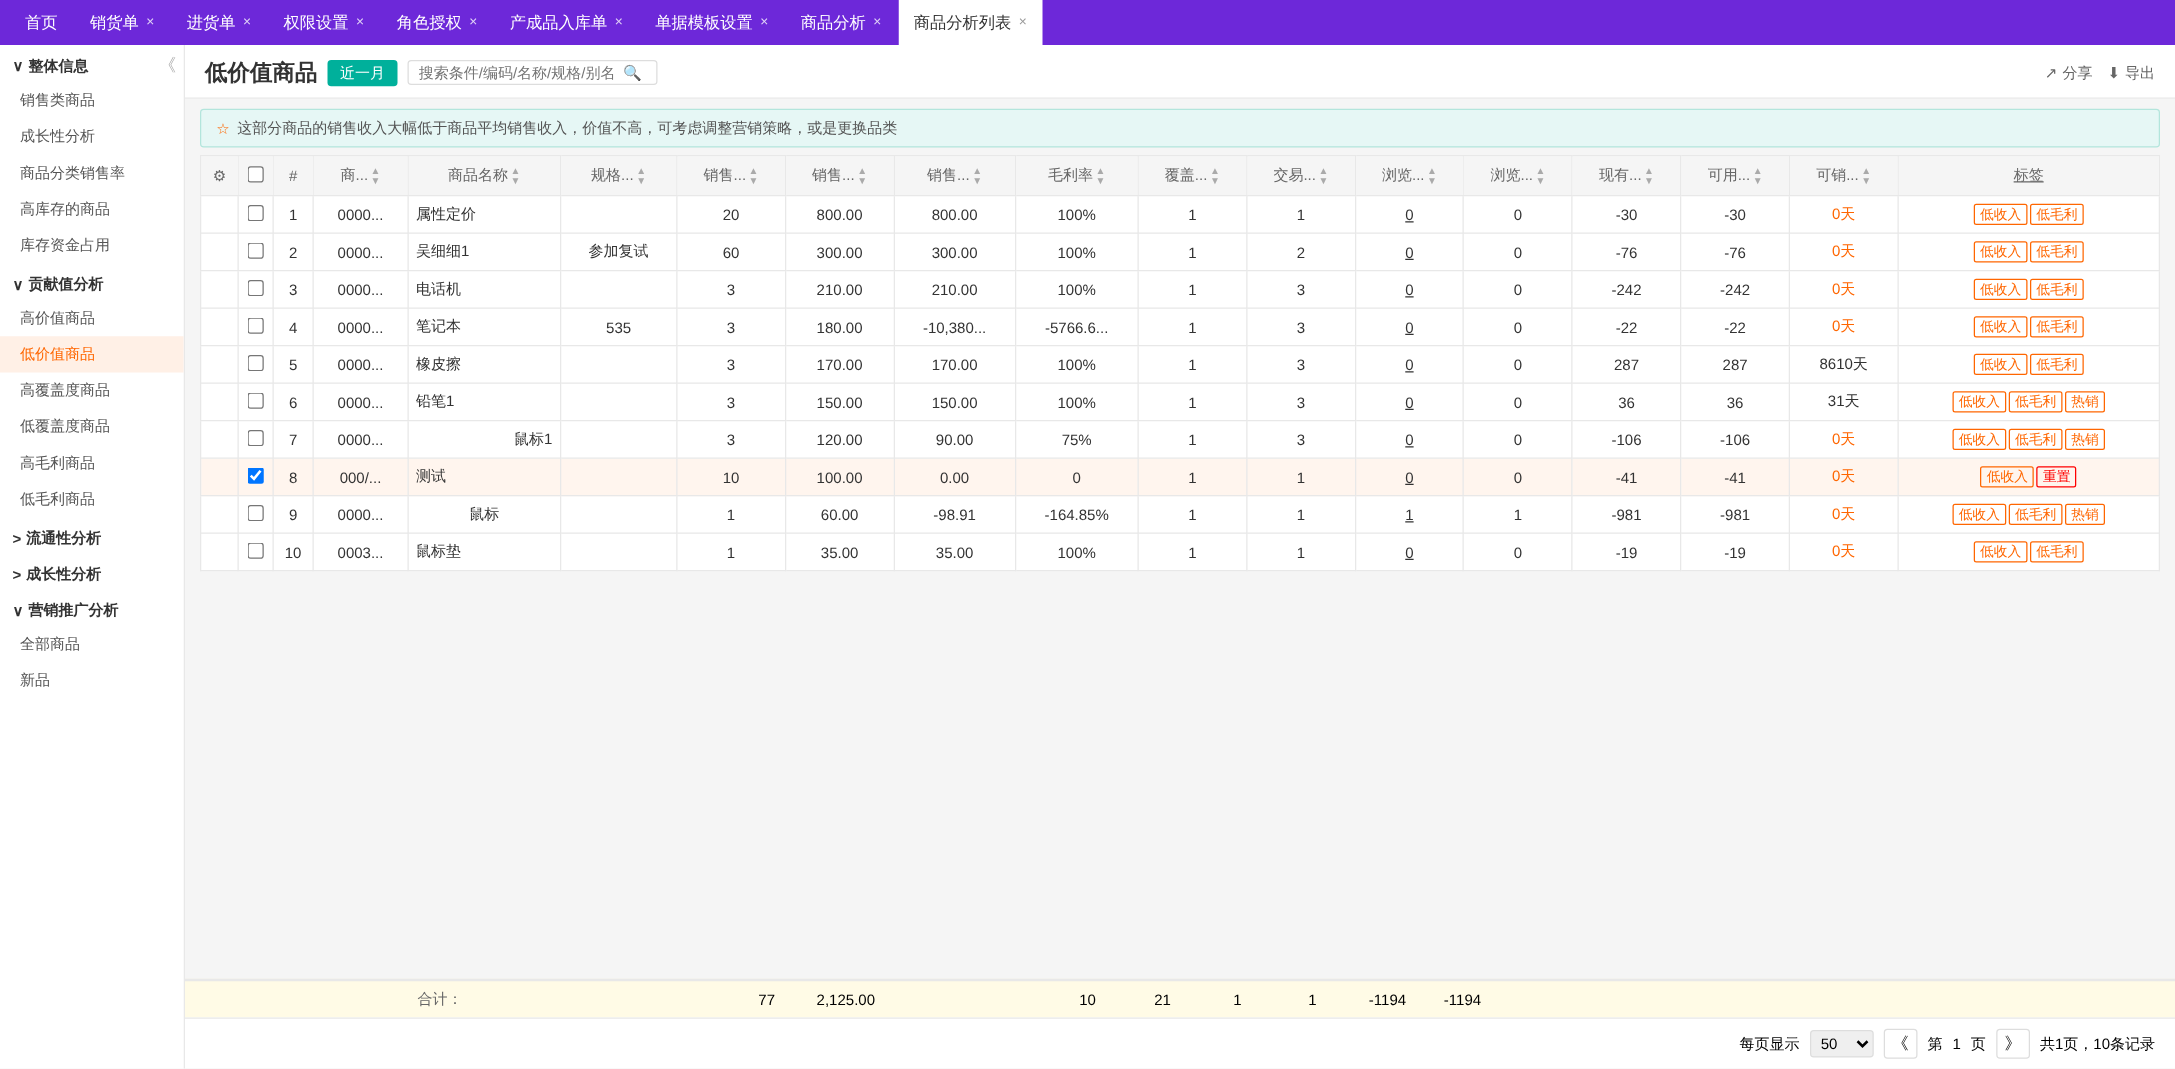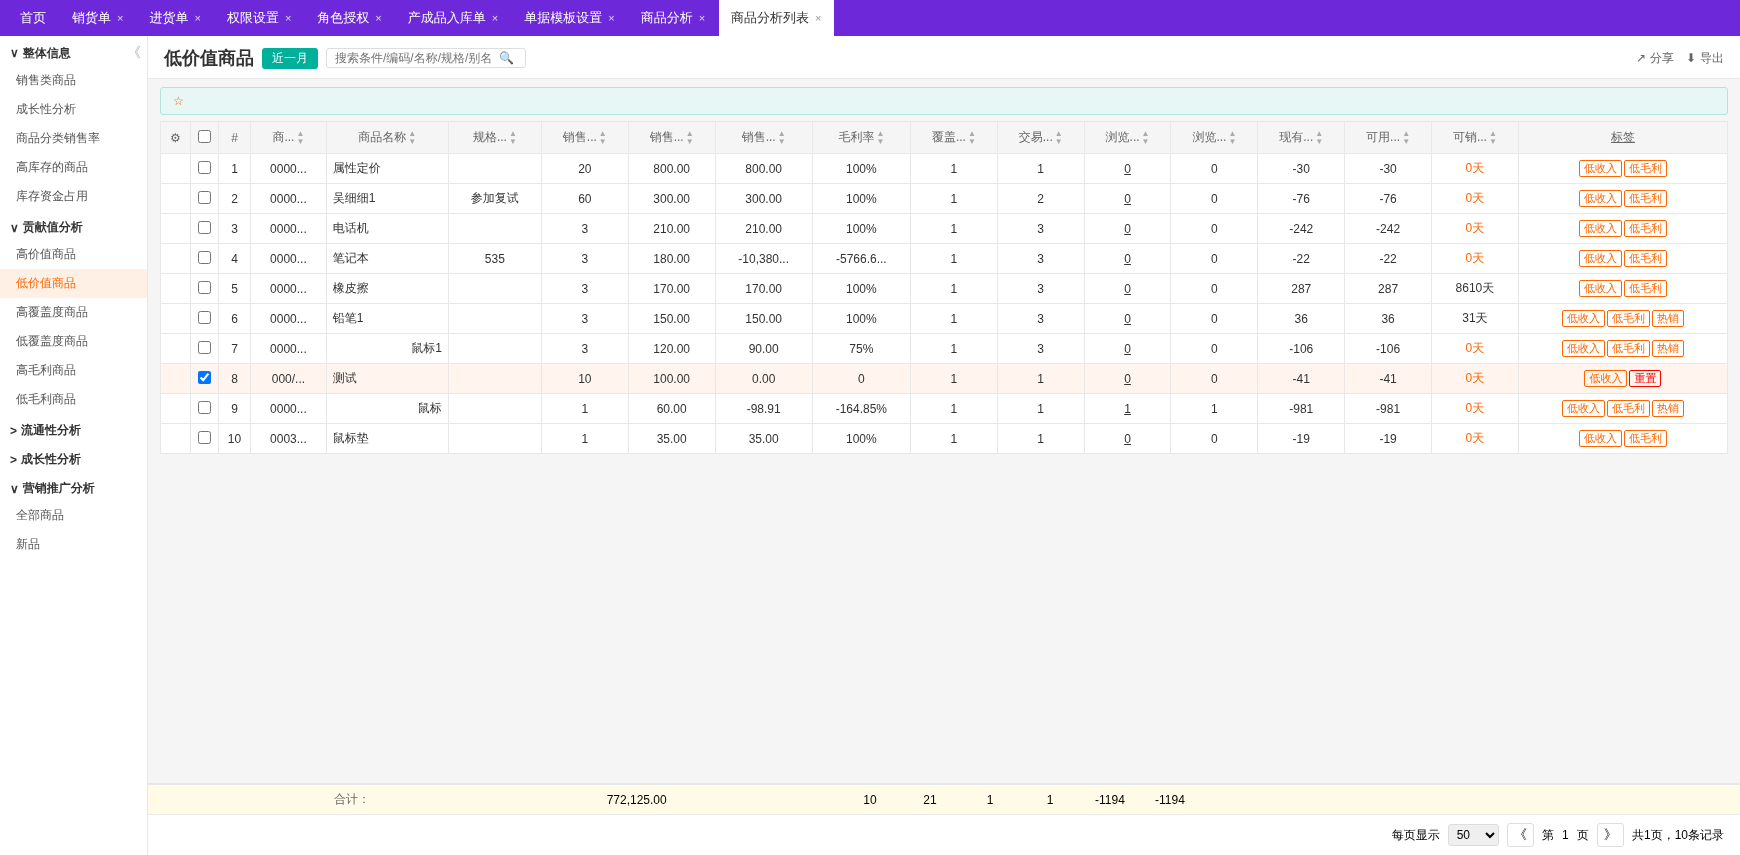--- a/index.html
+++ b/index.html
@@ -165,20 +165,21 @@
         </button>
         <button class="action-btn">
           <span>⬇</span>
           <span>导出</span>
         </button>
       </div>
     </div>
 
     <div class="info-banner">
       <span class="info-icon">☆</span>
+      <span>这部分商品的销售收入大幅低于商品平均销售收入，价值不高，可考虑调整营销策略，或是更换品类</span>
     </div>
 
     <div class="table-wrapper">
       <table>
         <thead>
           <tr>
             <th style="width:30px;"><span>⚙</span></th>
             <th style="width:28px;"><input type="checkbox" style=""></th>
             <th style="width:32px;">#</th>
             <th>
@@ -427,21 +428,21 @@
       <td>-41</td>
       <td>-41</td>
       <td style="color:#ff6600;">0天</td>
       <td><span class="tag" style="color:#ff6600;border-color:#ff6600;">低收入</span><span class="tag" style="color:#ff0000;border-color:#ff0000;">重置</span></td>
     </tr>
             <tr>
       <td></td>
       <td><input type="checkbox" style=""></td>
       <td>9</td>
       <td>0000...</td>
-      <td style="text-align:right;">鼠标</td>
+      <td style="text-align:center;">鼠标</td>
       <td></td>
       <td>1</td>
       <td>60.00</td>
       <td>-98.91</td>
       <td>-164.85%</td>
       <td>1</td>
       <td>1</td>
       <td><span style="text-decoration:underline;cursor:pointer;">1</span></td>
       <td>1</td>
       <td>-981</td>
@@ -471,21 +472,21 @@
     </tr>
           </tbody>
       </table>
     </div>
 
     <div class="table-footer">
       <span class="footer-label">合计：</span>
       <div style="flex:1; display:flex; align-items:center; gap:0; overflow:hidden;">
         <span style="width:180px;text-align:center;"></span>
         <span style="width:60px;text-align:right;">77</span>
-        <span style="width:80px;text-align:left;">2,125.00</span>
+        <span style="width:80px;text-align:right;">2,125.00</span>
         <span style="width:80px;text-align:center;"></span>
         <span style="width:60px;text-align:center;"></span>
         <span style="width:60px;text-align:center;">10</span>
         <span style="width:60px;text-align:center;">21</span>
         <span style="width:60px;text-align:center;">1</span>
         <span style="width:60px;text-align:center;">1</span>
         <span style="width:60px;text-align:center;">-1194</span>
         <span style="width:60px;text-align:center;">-1194</span>
       </div>
     </div>

